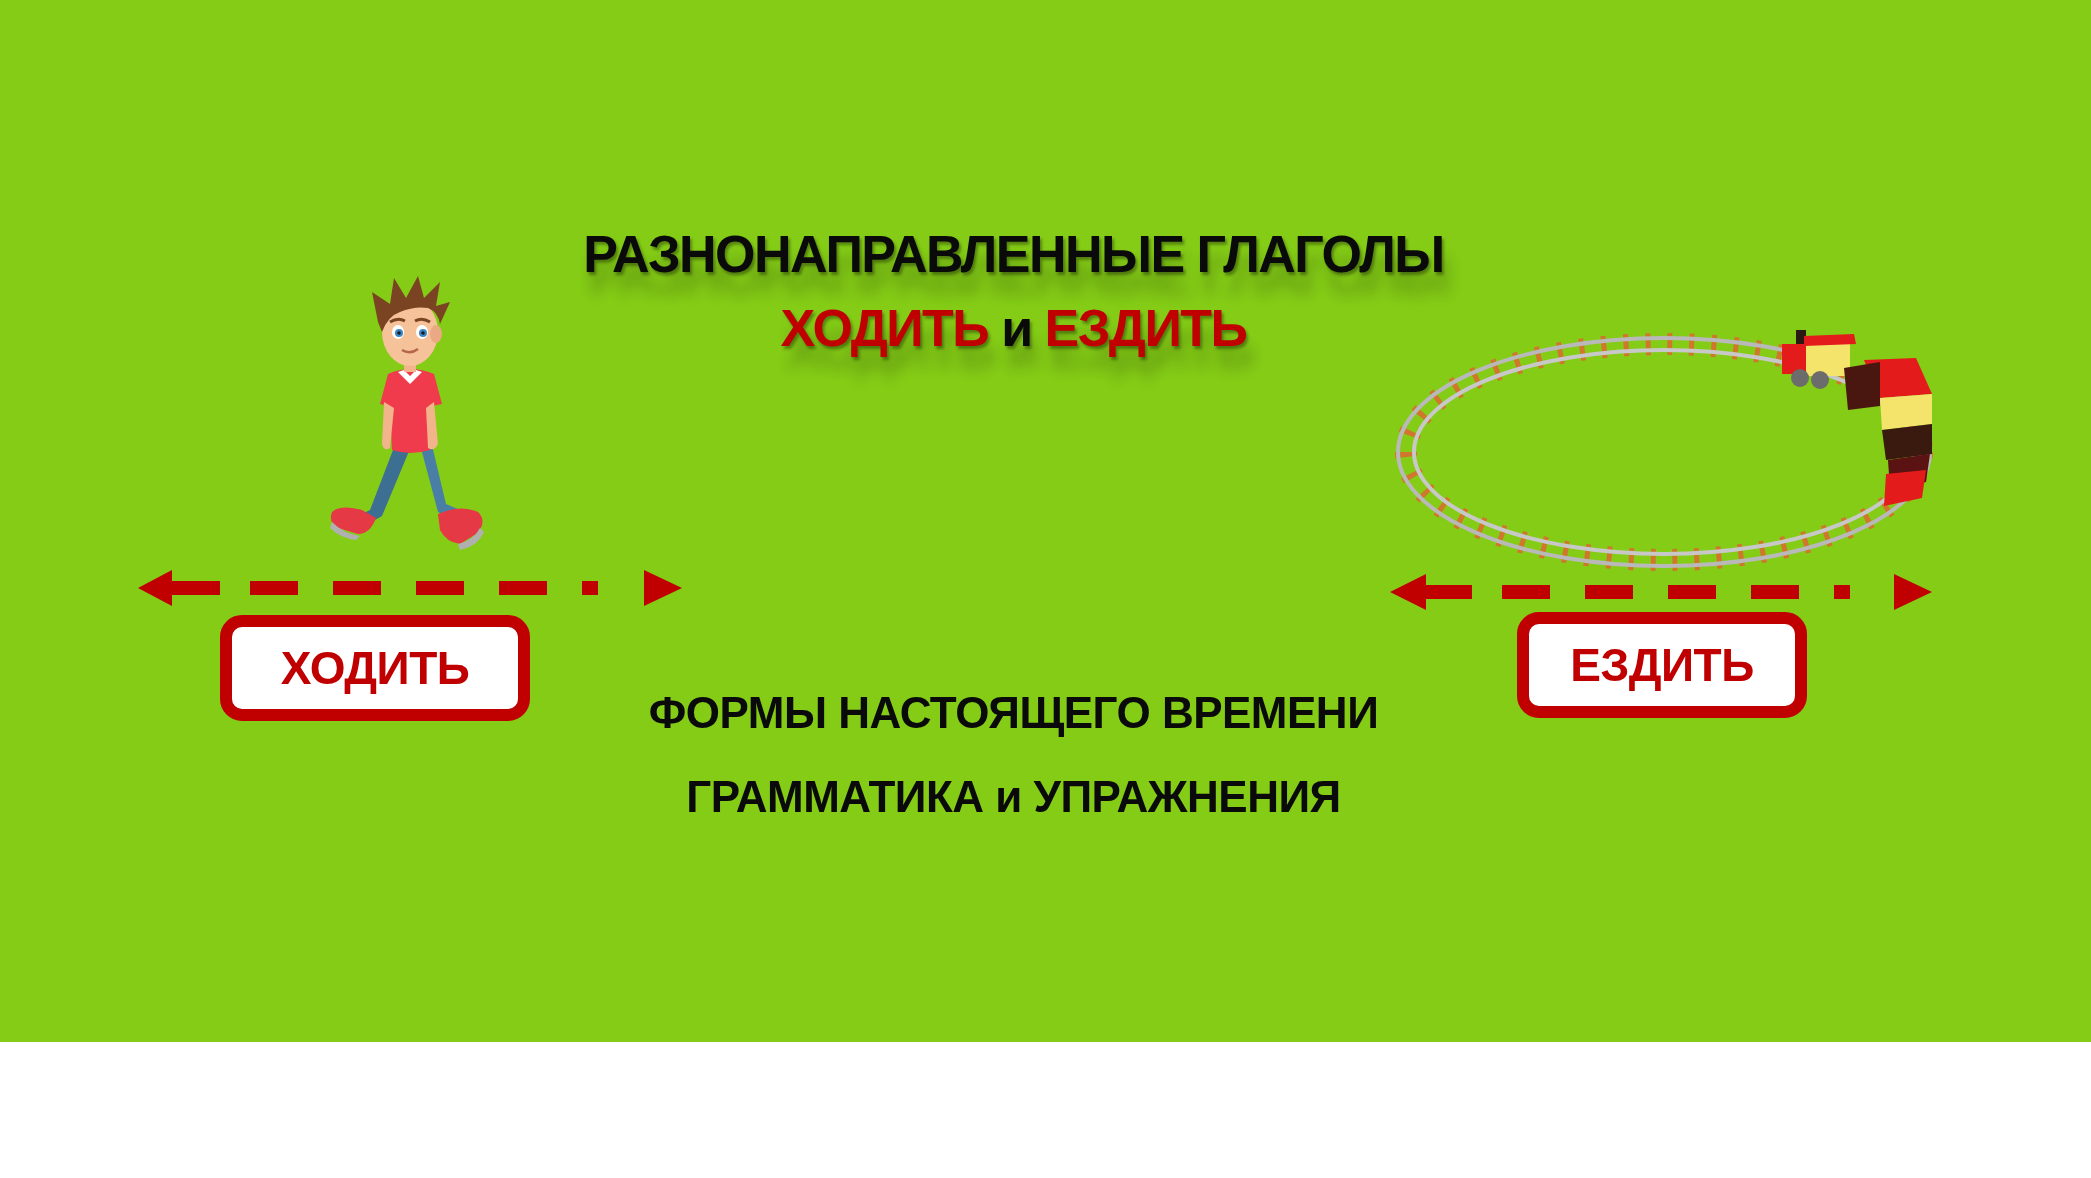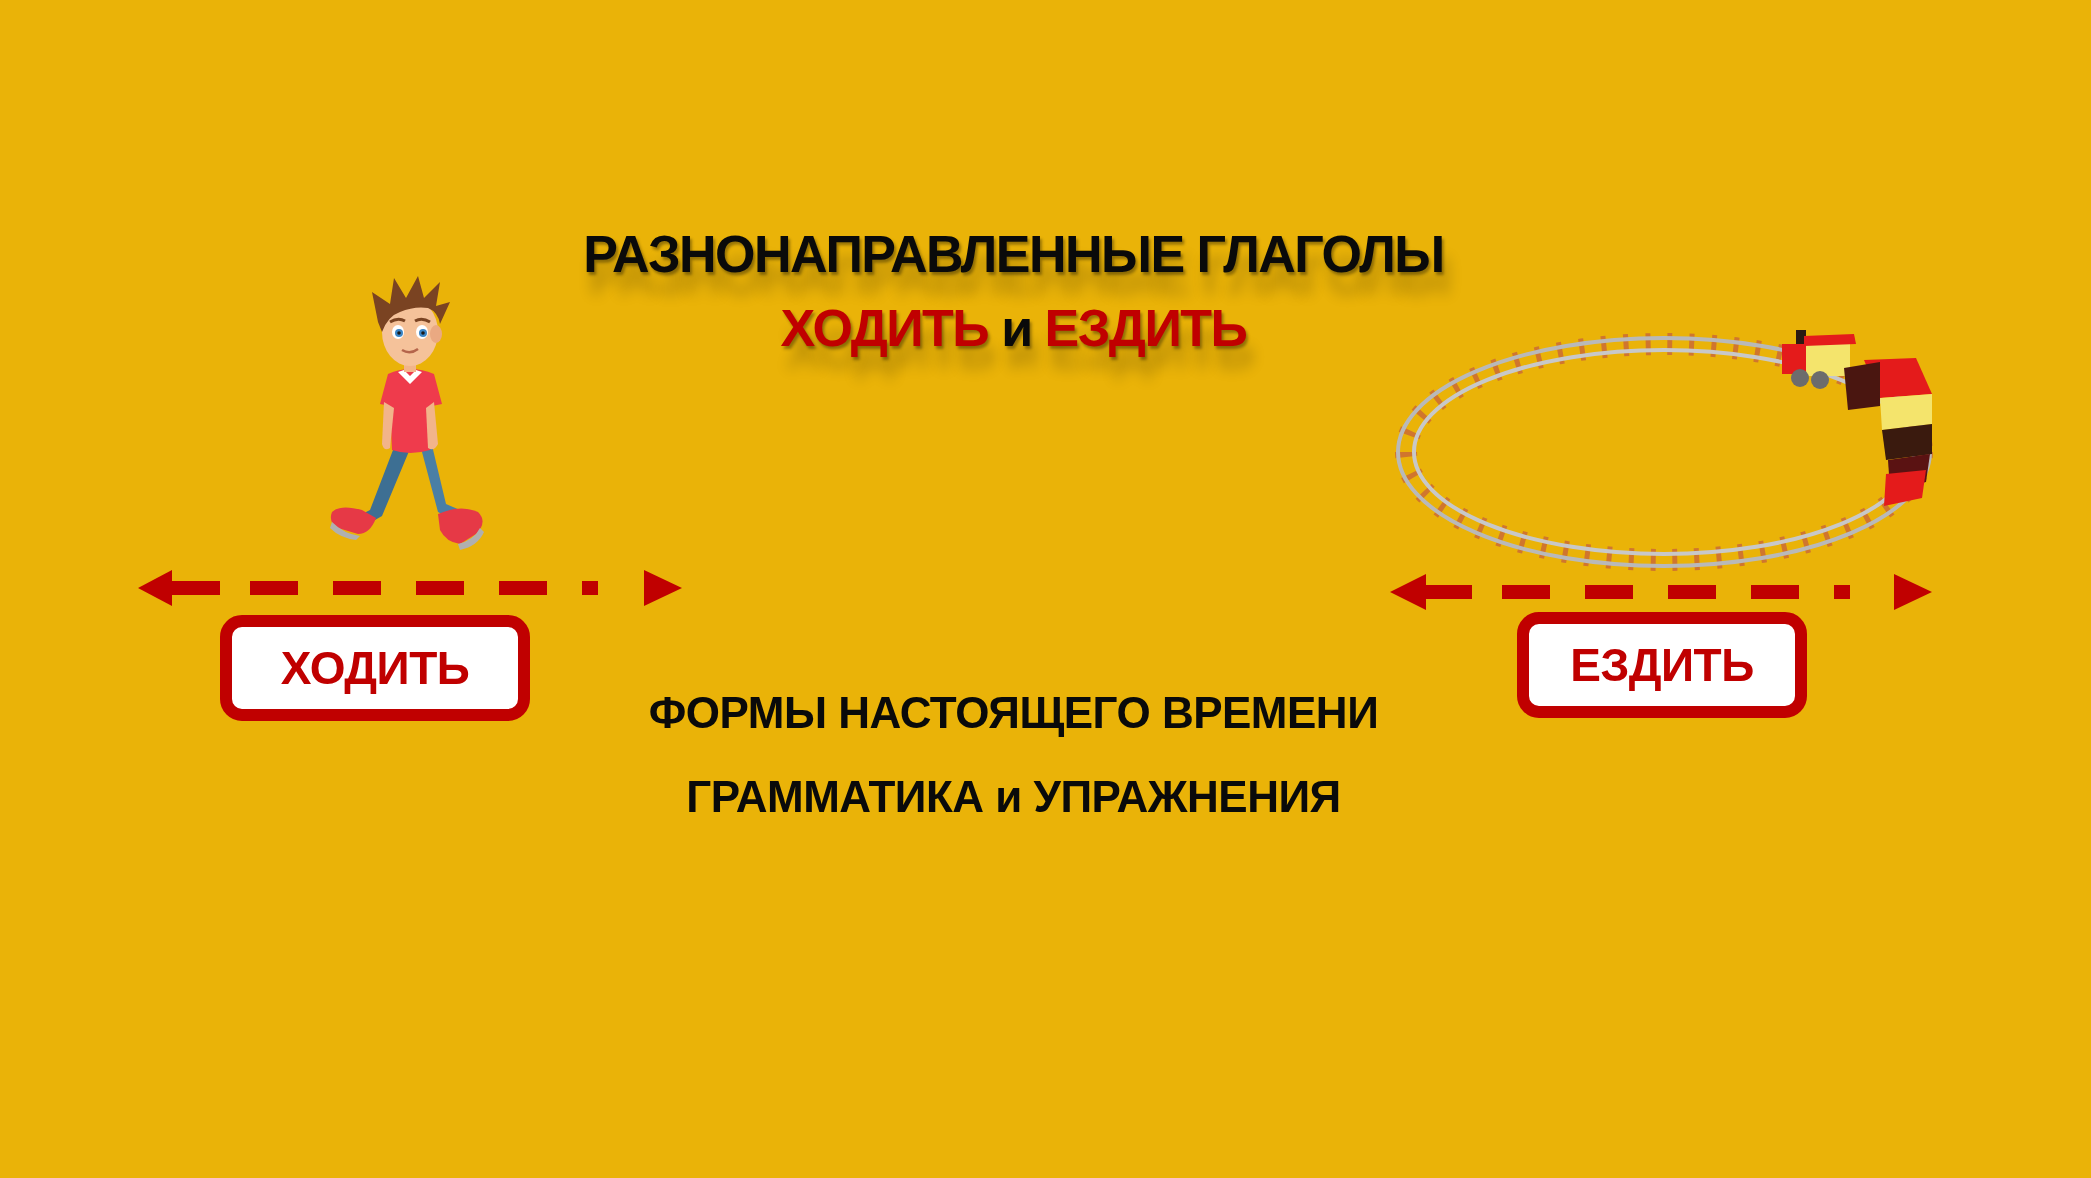--- a/index.html
+++ b/index.html
@@ -10,22 +10,22 @@
     body {
       width: 2091px;
       height: 1178px;
       position: relative;
       overflow: hidden;
       font-family: "Liberation Sans", "DejaVu Sans", sans-serif;
     }
     .slide {
       position: absolute;
       left: 0; top: 0;
-      width: 2091px; height: 1178px;
-      background: #eab308;
+      width: 2091px; height: 1042px;
+      background: #84cc16;
     }
     .title-block {
       position: absolute;
       left: 0;
       width: 2091px;
       top: 218px;
       text-align: center;
       
       transform: translateX(-32px);
     }

